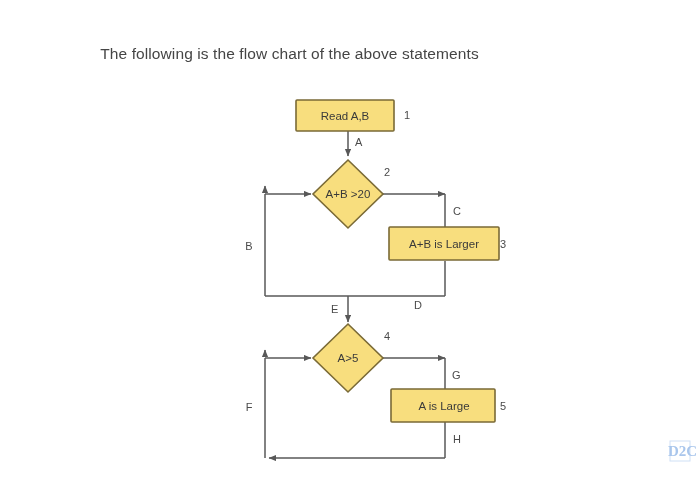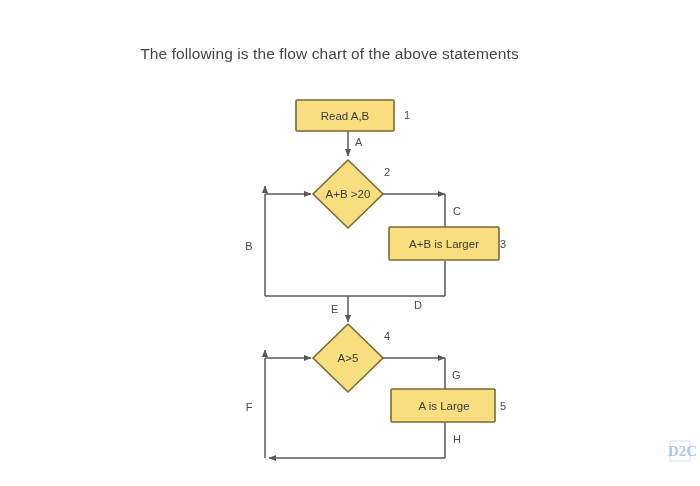--- a/index.html
+++ b/index.html
@@ -30,21 +30,20 @@
   .title {
     position: absolute;
     left: 0;
     top: 45px;
     width: 579px;
     text-align: center;
     font-size: 15.5px;
     color: #454545;
     letter-spacing: .1px;
     white-space: nowrap;
-    margin-left: 40px;
   }
   .node-label {
     font-family: "Liberation Sans", sans-serif;
     font-size: 11.5px;
     fill: #3a3a3a;
   }
   .edge-label {
     font-family: "Liberation Sans", sans-serif;
     font-size: 11px;
     fill: #4a4a4a;

